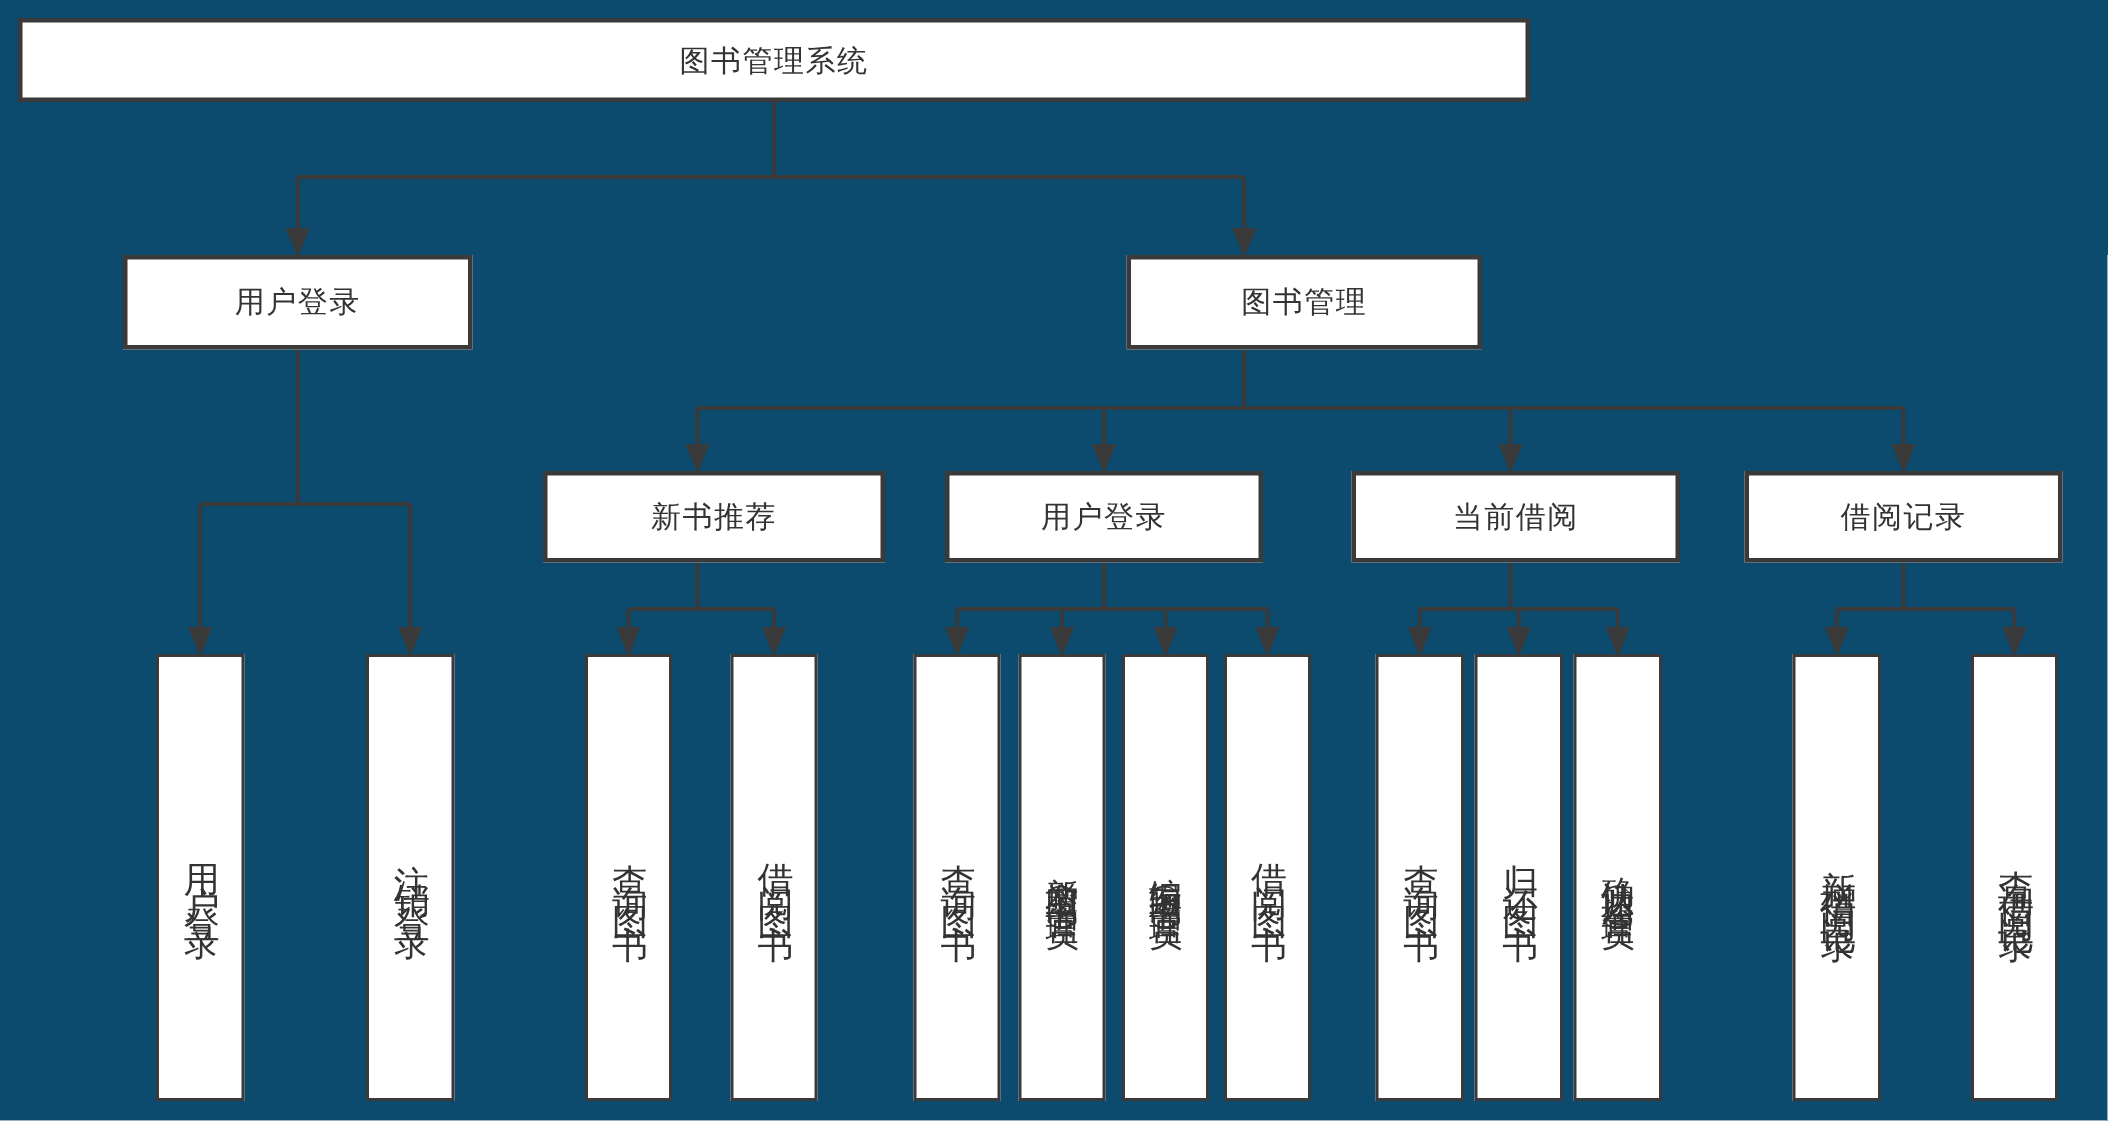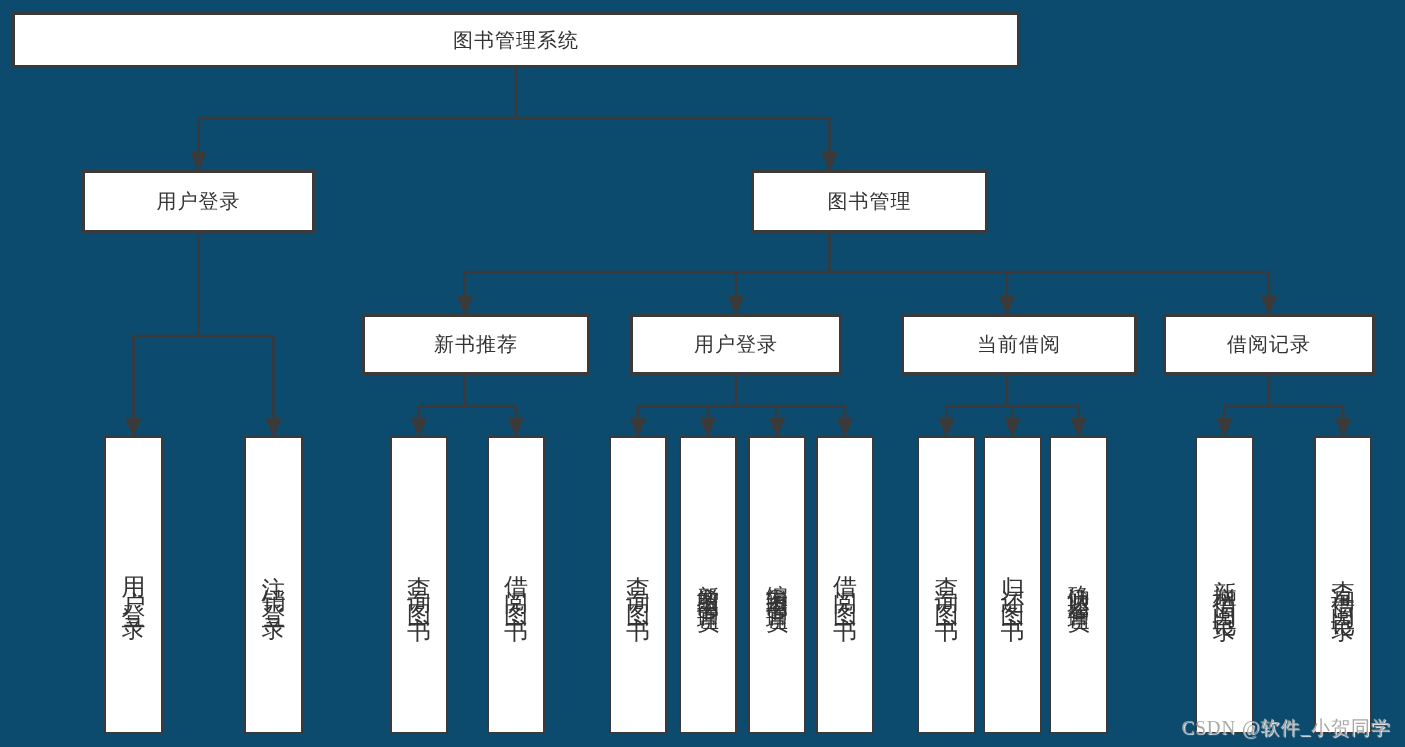--- a/index.html
+++ b/index.html
@@ -81,21 +81,21 @@
       </div>
       <div class="node h" style="left: 711px; top: 170px; width: 237px; height: 63px; margin-left: 40px;">
         <span class="lbl">图书管理</span>
       </div>
       <div class="node h" style="left: 362px; top: 314px; width: 228px; height: 61px;">
         <span class="lbl">新书推荐</span>
       </div>
       <div class="node h" style="left: 630px; top: 314px; width: 212px; height: 61px;">
         <span class="lbl">用户登录</span>
       </div>
-      <div class="node h" style="left: 901px; top: 314px; width: 236px; height: 61px;">
+      <div class="node h" style="left: 901px; top: 314px; width: 219px; height: 61px;">
         <span class="lbl">当前借阅</span>
       </div>
       <div class="node h" style="left: 1163px; top: 314px; width: 212px; height: 61px;">
         <span class="lbl">借阅记录</span>
       </div>
       <div class="node v" style="left: 104px; top: 436px; width: 59px; height: 298px;">
         <span class="lbl" style="letter-spacing: 14px;">用户登录</span>
       </div>
       <div class="node v" style="left: 244px; top: 436px; width: 59px; height: 298px;">
         <span class="lbl" style="letter-spacing: 14px;">注销登录</span>
@@ -127,14 +127,13 @@
       <div class="node v" style="left: 1049px; top: 436px; width: 59px; height: 298px;">
         <span class="lbl" style="font-size: 22px; letter-spacing: 4px;">确认归还（管理员）</span>
       </div>
       <div class="node v" style="left: 1195px; top: 436px; width: 59px; height: 298px;">
         <span class="lbl" style="letter-spacing: 8px;">新增借阅记录</span>
       </div>
       <div class="node v" style="left: 1314px; top: 436px; width: 58px; height: 298px;">
         <span class="lbl" style="letter-spacing: 8px;">查询借阅记录</span>
       </div>
     </div>
-  <div id="watermark" style="color: rgb(168, 168, 168);">CSDN @软件_小贺同学</div>
 </div>
 
 </body></html>

